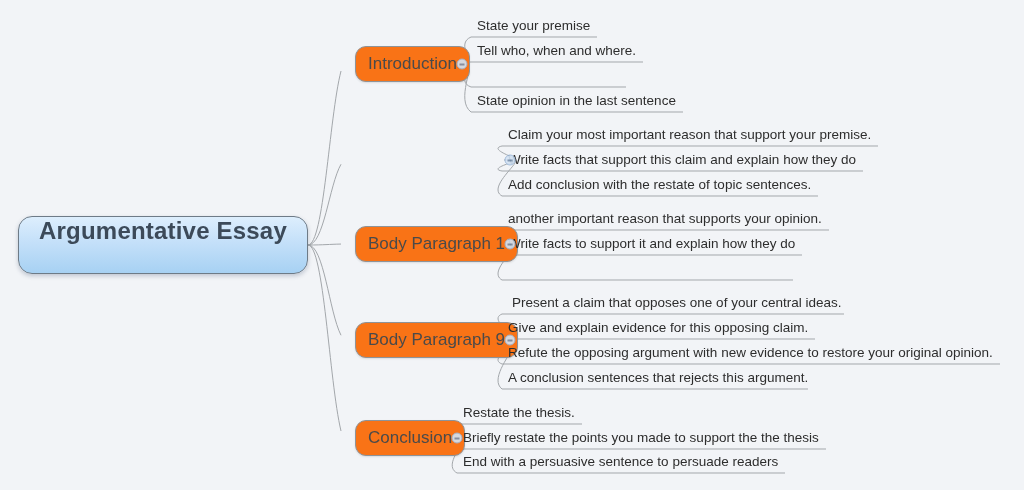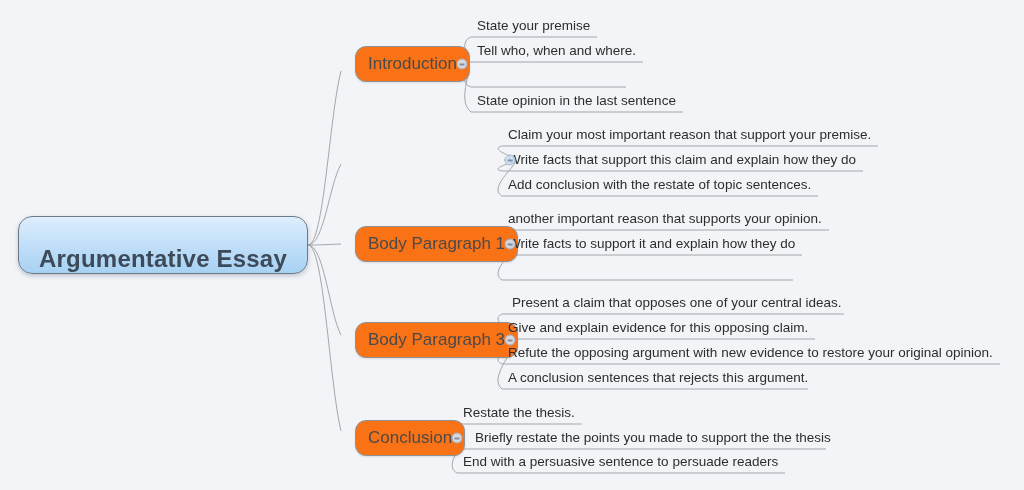--- a/index.html
+++ b/index.html
@@ -12,21 +12,21 @@
     -webkit-font-smoothing:antialiased;
   }
   #wires{position:absolute;left:0;top:0;width:1024px;height:490px;pointer-events:none;}
   .root{
     position:absolute;left:18px;top:216px;width:290px;height:58px;
     box-sizing:border-box;
     border:1.5px solid var(--rootBorder,#6e7b87);
     border-radius:14px;
     background:linear-gradient(180deg,var(--rootFillTop,#ddeefd) 0%,#c4e0f9 45%,var(--rootFillBottom,#a7d1f3) 100%);
     box-shadow:0 2px 4px rgba(60,80,110,0.28);
-    display:flex;align-items:flex-end;justify-content:center;
+    display:flex;align-items:flex-start;justify-content:center;
     z-index:2;cursor:default;
   }
   .root span{
     font-size:24px;font-weight:bold;color:var(--rootText,#3c4a59);
     letter-spacing:0.2px;white-space:nowrap;
   }
   .topic{
     position:absolute;left:341px;height:36px;box-sizing:border-box;
     background:#f97316;
     border:1.3px solid var(--nodeBorder,#8e9398);
@@ -88,21 +88,21 @@
       <path d="M 461,438 C 471,438 441,446.25 457,449 L 826,449" fill="none" stroke="#a3a7ab" stroke-width="1"></path>
       <path d="M 461,438 C 471,438 441,464.25 457,473 L 785,473" fill="none" stroke="#a3a7ab" stroke-width="1"></path>
     </svg>
 
   <div class="root" id="root">
     <span>Argumentative Essay</span>
   </div>
 
   <div class="topic" id="b0" style="top:46px">Introduction</div>
   <div class="topic" id="b2" style="top:226px">Body Paragraph 1</div>
-  <div class="topic" id="b3" style="top:322px">Body Paragraph 3</div>
+  <div class="topic" id="b3" style="top:322px">Body Paragraph 9</div>
   <div class="topic" id="b4" style="top:420px">Conclusion</div>
 
   <div class="toggle" id="t0" style="left: 462px; top: 64px;"></div>
   <div class="toggle" id="t1" style="left: 510px; top: 160px;"></div>
   <div class="toggle" id="t2" style="left: 510px; top: 244px;"></div>
   <div class="toggle" id="t3" style="left: 510px; top: 340px;"></div>
   <div class="toggle" id="t4" style="left: 457px; top: 438px;"></div>
 
   <div class="leaf" style="left:477px;top:17px">State your premise</div>
   <div class="leaf" style="left:477px;top:42px">Tell who, when and where.</div>
@@ -114,15 +114,15 @@
 
   <div class="leaf" style="left:508px;top:210px">another important reason that supports your opinion.</div>
   <div class="leaf" style="left:508px;top:235px">Write facts to support it and explain how they do</div>
 
   <div class="leaf" style="left:512px;top:294px">Present a claim that opposes one of your central ideas.</div>
   <div class="leaf" style="left:508px;top:319px">Give and explain evidence for this opposing claim.</div>
   <div class="leaf" style="left:508px;top:344px">Refute the opposing argument with new evidence to restore your original opinion.</div>
   <div class="leaf" style="left:508px;top:369px">A conclusion sentences that rejects this argument.</div>
 
   <div class="leaf" style="left:463px;top:404px">Restate the thesis.</div>
-  <div class="leaf" style="left:475px;top:429px">Briefly restate the points you made to support the the thesis</div>
+  <div class="leaf" style="left:463px;top:429px">Briefly restate the points you made to support the the thesis</div>
   <div class="leaf" style="left:463px;top:453px">End with a persuasive sentence to persuade readers</div>
 </div>
 
 </body></html>

